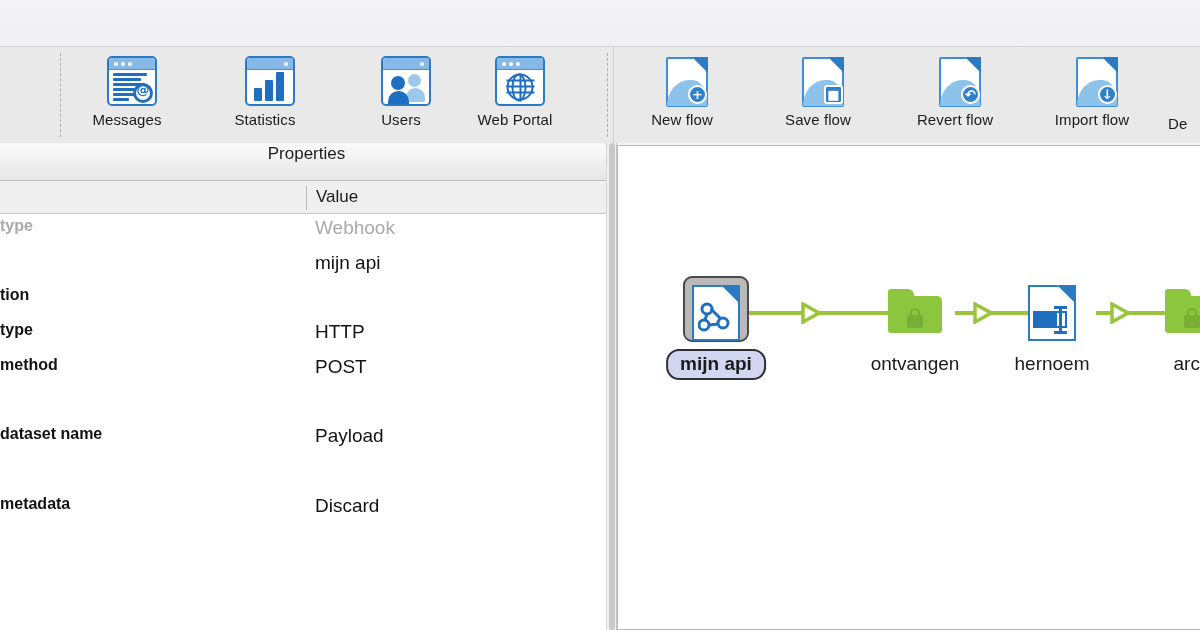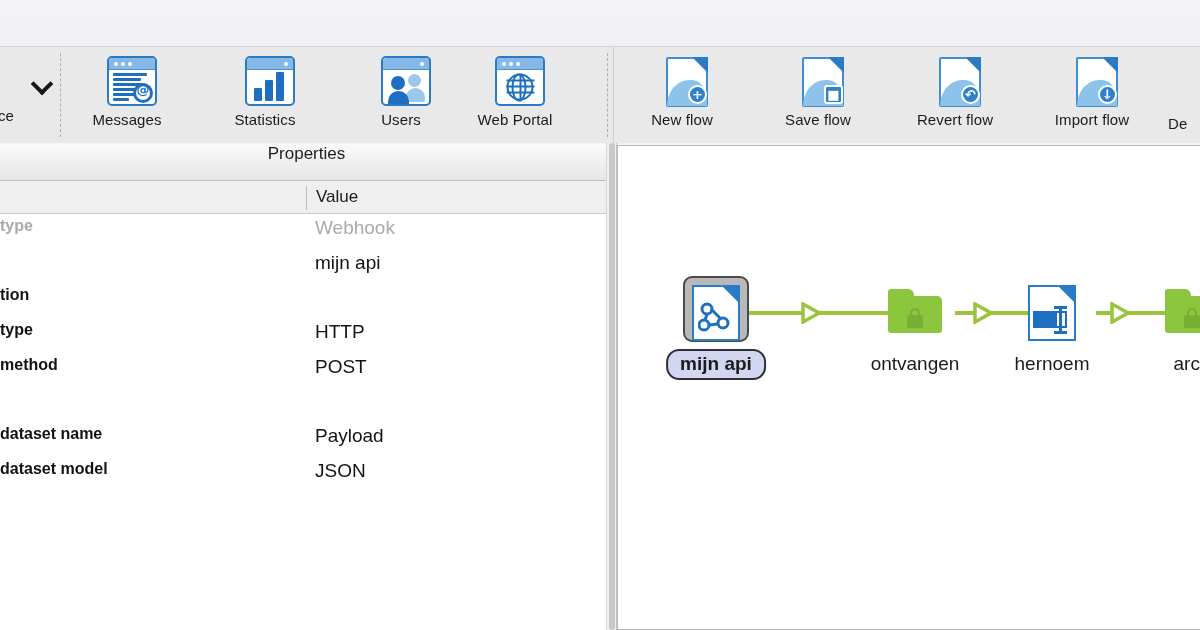--- a/index.html
+++ b/index.html
@@ -302,24 +302,20 @@
 </head>
 <body>
 
 <div id="app">
 
   <div class="titlestrip"></div>
 
   <div class="ribbon">
     <div class="ribbon-inner">
 
-      <div class="chev-wrap">
-        <span class="chev"></span>
-        <span class="chev-label">ce</span>
-      </div>
 
       <div class="tb-sep" style="left:60px;"></div>
 
       <div class="tb-item" style="left:79px;">
         <div class="tb-icon">
           <div class="winicon">
             <div class="bar">
               <div class="dot" style="left:5px;"></div>
               <div class="dot" style="left:12px;"></div>
               <div class="dot" style="left:19px;"></div>
@@ -489,25 +485,25 @@
       <div class="pname">method</div>
       <div class="pval">POST</div>
     </div>
 
 
     <div class="prow" style="top:211px;">
       <div class="pname">dataset name</div>
       <div class="pval">Payload</div>
     </div>
 
-    <div class="prow" style="top:246px;">
-      <div class="pname">dataset model</div>
-      <div class="pval">JSON</div>
-    </div>
-
+
+    <div class="prow" style="top:281px;">
+      <div class="pname">metadata</div>
+      <div class="pval">Discard</div>
+    </div>
 
   </div>
 
   <div class="pane-divider">
     <div class="thumb"></div>
   </div>
 
   <div class="canvas">
 
     <div class="conn" style="left:124px;top:165px;width:147px;"></div>

